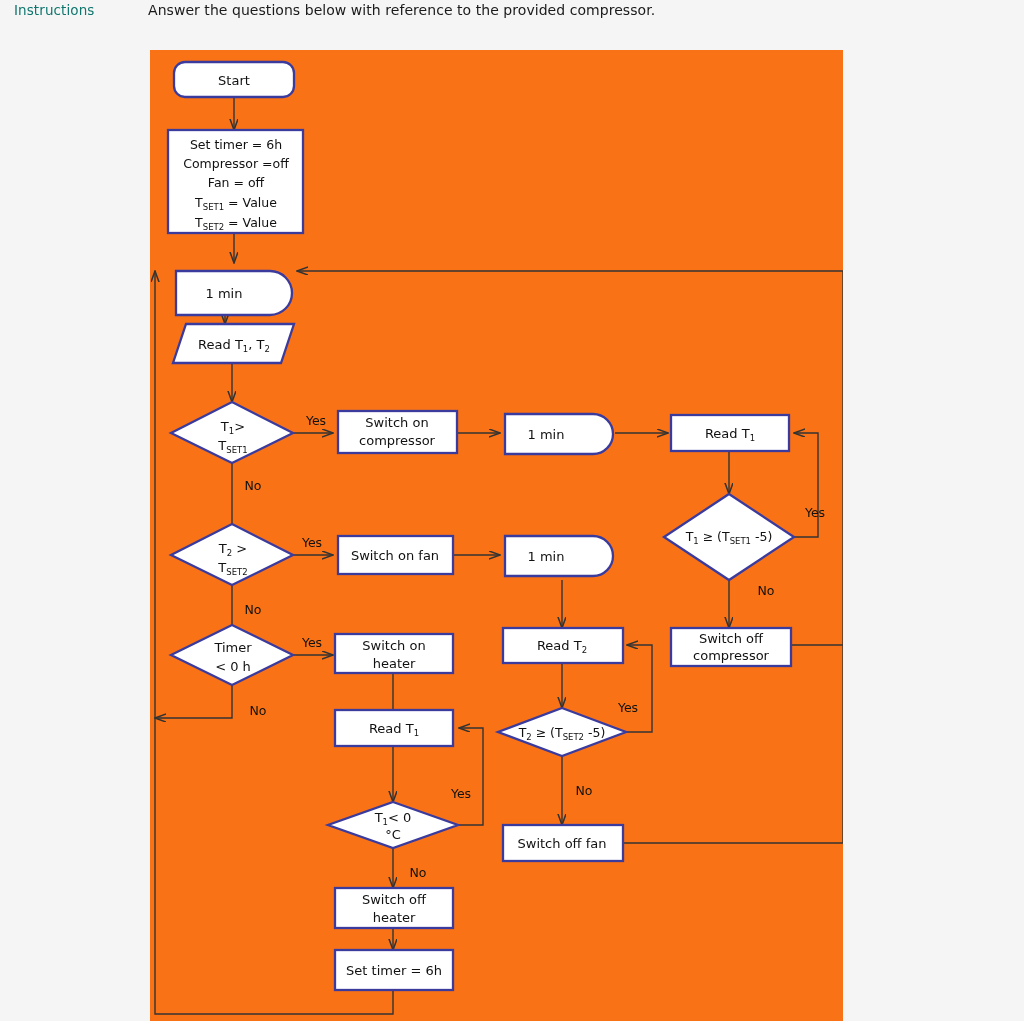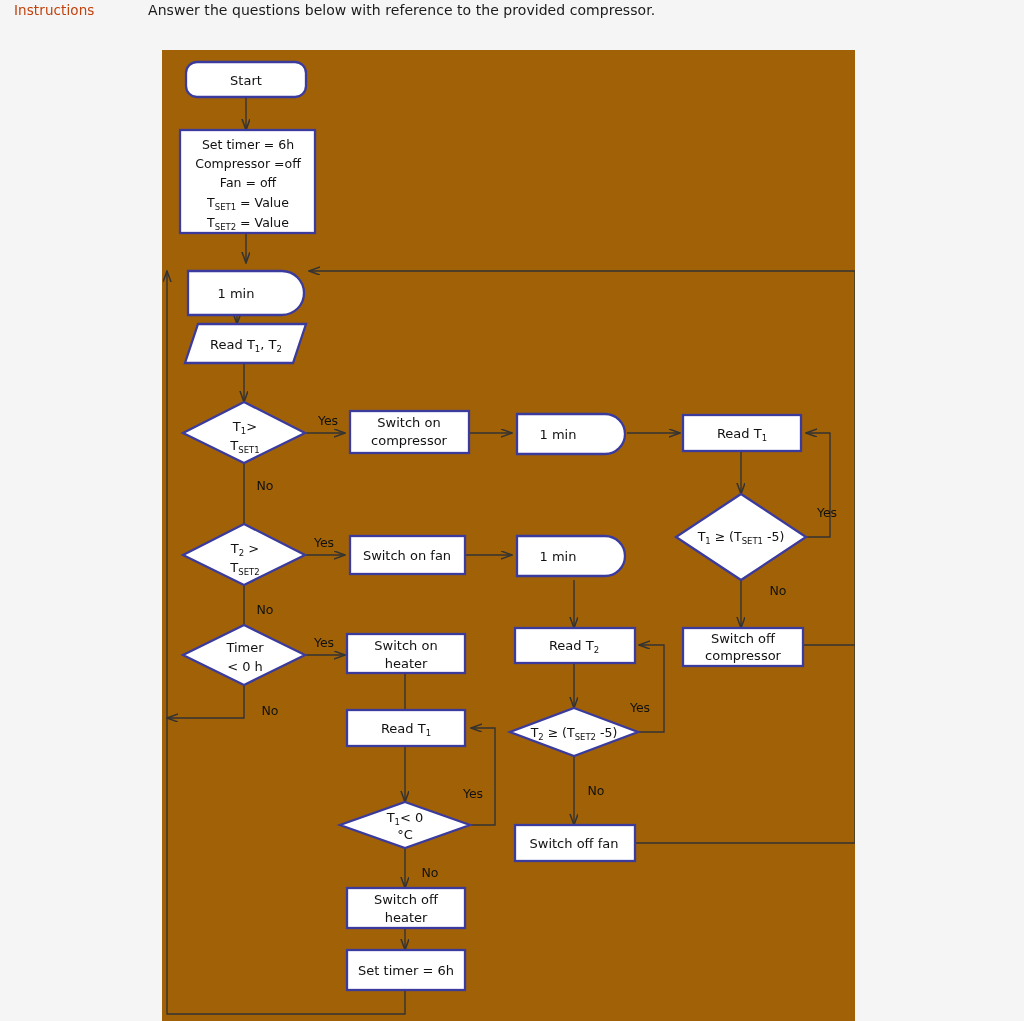--- a/index.html
+++ b/index.html
@@ -22,38 +22,38 @@
     position: absolute;
     left: 0; top: 0;
     width: 1024px;
     height: 30px;
   }
   .instructions-label {
     position: absolute;
     left: 14px;
     top: 2px;
     font-size: 13.5px;
-    color: #c2410c;
+    color: #0f766e;
     letter-spacing: 0.1px;
   }
   .instructions-text {
     position: absolute;
     left: 148px;
     top: 2px;
     font-size: 14px;
     color: #1a1a1a;
     letter-spacing: 0.05px;
   }
   .flow-canvas {
     position: absolute;
-    left: 162px;
+    left: 150px;
     top: 50px;
     width: 693px;
     height: 971px;
-    background: #a16207;
+    background: #f97316;
   }
   .flow-svg {
     position: absolute;
     left: 0;
     top: 0;
   }
   svg text {
     font-family: "DejaVu Sans", "Liberation Sans", sans-serif;
     fill: #111111;
   }

